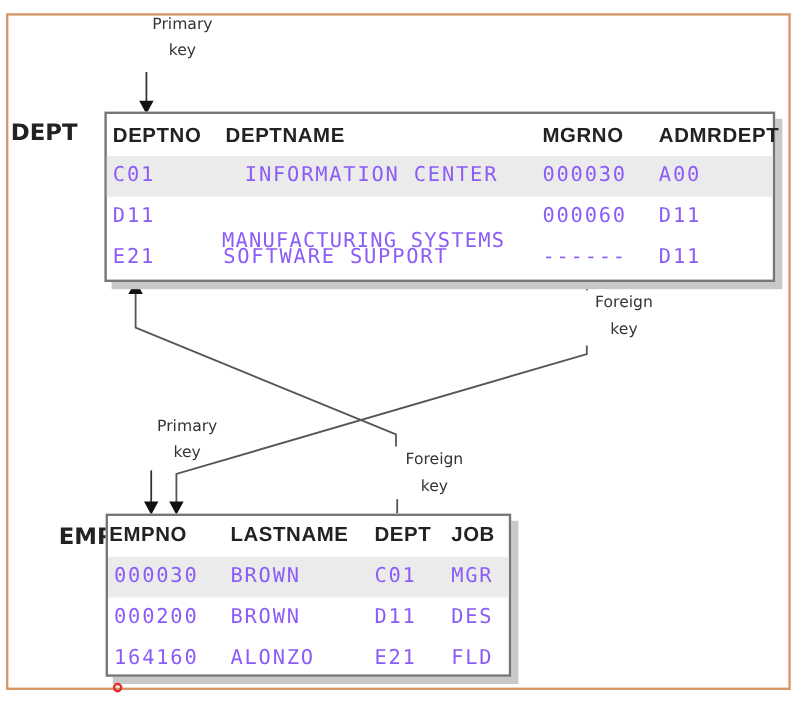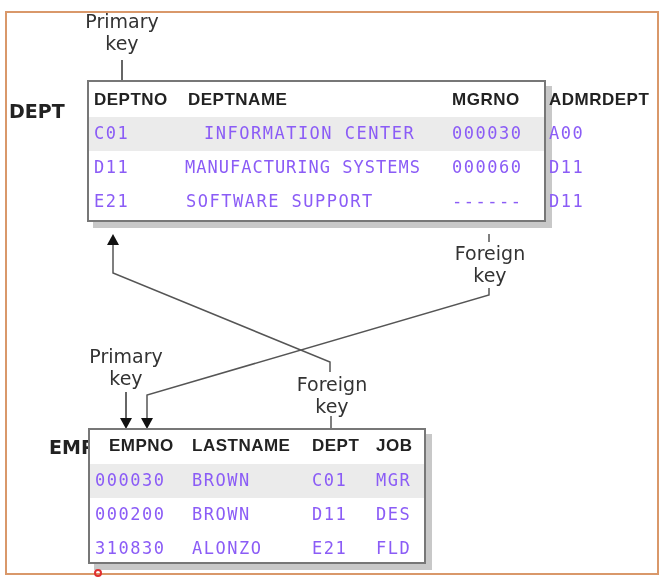--- a/index.html
+++ b/index.html
@@ -1,18 +1,18 @@
 <!DOCTYPE html>
 <html><head>
 <meta charset="utf-8">
 <style>
   html, body { margin:0; padding:0; background:#ffffff; }
   body { width:668px; height:584px; position:relative; overflow:hidden; font-family:"DejaVu Sans", sans-serif; }
   .frame { position:absolute; left:5px; top:11px; width:654px; height:564px; border:2px solid #d9986a; box-sizing:border-box; }
-  .label-sans { position:absolute; font-family:"DejaVu Sans", sans-serif; font-size:19px; color:#333; text-align:center; line-height:22px; }
+  .label-sans { position:absolute; font-family:"DejaVu Sans", sans-serif; font-size:13px; color:#333; text-align:center; line-height:22px;margin-left:30px; }
   .tname { position:absolute; font-family:"DejaVu Sans", sans-serif; font-weight:bold; font-size:19px; color:#222; }
   .tbl { position:absolute; background:#fff; border:2px solid #777; box-shadow:6px 6px 0 #c8c8c8; box-sizing:border-box; }
   .row { position:absolute; left:0; right:0; height:34px; }
   .row.shade { background:#ebebeb; }
   .cell { position:absolute; top:6px; font-family:"DejaVu Sans Mono", monospace; font-size:17px; color:#8b5cf6; letter-spacing:1.5px; white-space:nowrap; }
   .hdr .cell { font-family:"Liberation Sans Narrow","Liberation Sans", sans-serif; font-weight:bold; color:#222; letter-spacing:0.5px; font-size:17px; }
   svg.lines { position:absolute; left:0; top:0; }
   .rec { position:absolute; left:94px; top:569px; width:8px; height:8px; border:2px solid #e03030; border-radius:50%; box-sizing:border-box; }
 </style>
 </head>
@@ -55,68 +55,68 @@
 <div class="label-sans" style="left:84px; top:345px; width:84px;">
   <div>Primary</div>
   <div>key</div>
 </div>
 <div class="label-sans" style="left:290px; top:373px; width:84px;">
   <div>Foreign</div>
   <div>key</div>
 </div>
 
 <div class="tname" style="left:9px; top:100px;">DEPT</div>
-<div class="tbl" style="left:87px; top:80px; width:459px; height:142px;">
+<div class="tbl" style="left:87px; top:93px; width:559px; height:142px;">
   <div class="row hdr" style="top:2px;">
     <span class="cell" style="left:5px;">DEPTNO</span>
     <span class="cell" style="left:99px;">DEPTNAME</span>
     <span class="cell" style="left:363px;">MGRNO</span>
     <span class="cell" style="left:460px;">ADMRDEPT</span>
   </div>
   <div class="row shade" style="top:35px;">
     <span class="cell" style="left:5px;">C01</span>
     <span class="cell" style="left:99px;margin-left:16px;">INFORMATION CENTER</span>
     <span class="cell" style="left:363px;">000030</span>
     <span class="cell" style="left:460px;">A00</span>
   </div>
   <div class="row" style="top:69px;">
     <span class="cell" style="left:5px;">D11</span>
-    <span class="cell" style="left:96px; letter-spacing:1px;">MANUFACTURING SYSTEMS</span>
+    <span class="cell" style="left:96px; letter-spacing:1px;margin-top:21px;">MANUFACTURING SYSTEMS</span>
     <span class="cell" style="left:363px;">000060</span>
     <span class="cell" style="left:460px;">D11</span>
   </div>
   <div class="row" style="top:103px;">
     <span class="cell" style="left:5px;">E21</span>
     <span class="cell" style="left:97px;">SOFTWARE SUPPORT</span>
     <span class="cell" style="left:363px;">------</span>
     <span class="cell" style="left:460px;">D11</span>
   </div>
 </div>
 
 <div class="tname" style="left:9px; top:436px;margin-left:40px;">EMP</div>
 <div class="tbl" style="left:88px; top:428px; width:338px; height:136px;">
   <div class="row hdr" style="top:0px;">
-    <span class="cell" style="left:19px;">EMPNO</span>
+    <span class="cell" style="left:1px;">EMPNO</span>
     <span class="cell" style="left:102px;">LASTNAME</span>
     <span class="cell" style="left:222px;">DEPT</span>
     <span class="cell" style="left:286px;">JOB</span>
   </div>
   <div class="row shade" style="top:34px;">
     <span class="cell" style="left:5px;">000030</span>
     <span class="cell" style="left:102px;">BROWN</span>
     <span class="cell" style="left:222px;">C01</span>
     <span class="cell" style="left:286px;">MGR</span>
   </div>
   <div class="row" style="top:68px;">
     <span class="cell" style="left:5px;">000200</span>
     <span class="cell" style="left:102px;">BROWN</span>
     <span class="cell" style="left:222px;">D11</span>
     <span class="cell" style="left:286px;">DES</span>
   </div>
   <div class="row" style="top:102px;">
-    <span class="cell" style="left:5px;">310830</span>
+    <span class="cell" style="left:5px;">164160</span>
     <span class="cell" style="left:102px;">ALONZO</span>
     <span class="cell" style="left:222px;">E21</span>
     <span class="cell" style="left:286px;">FLD</span>
   </div>
 </div>
 
 <div class="rec"></div>
 
 </body></html>

